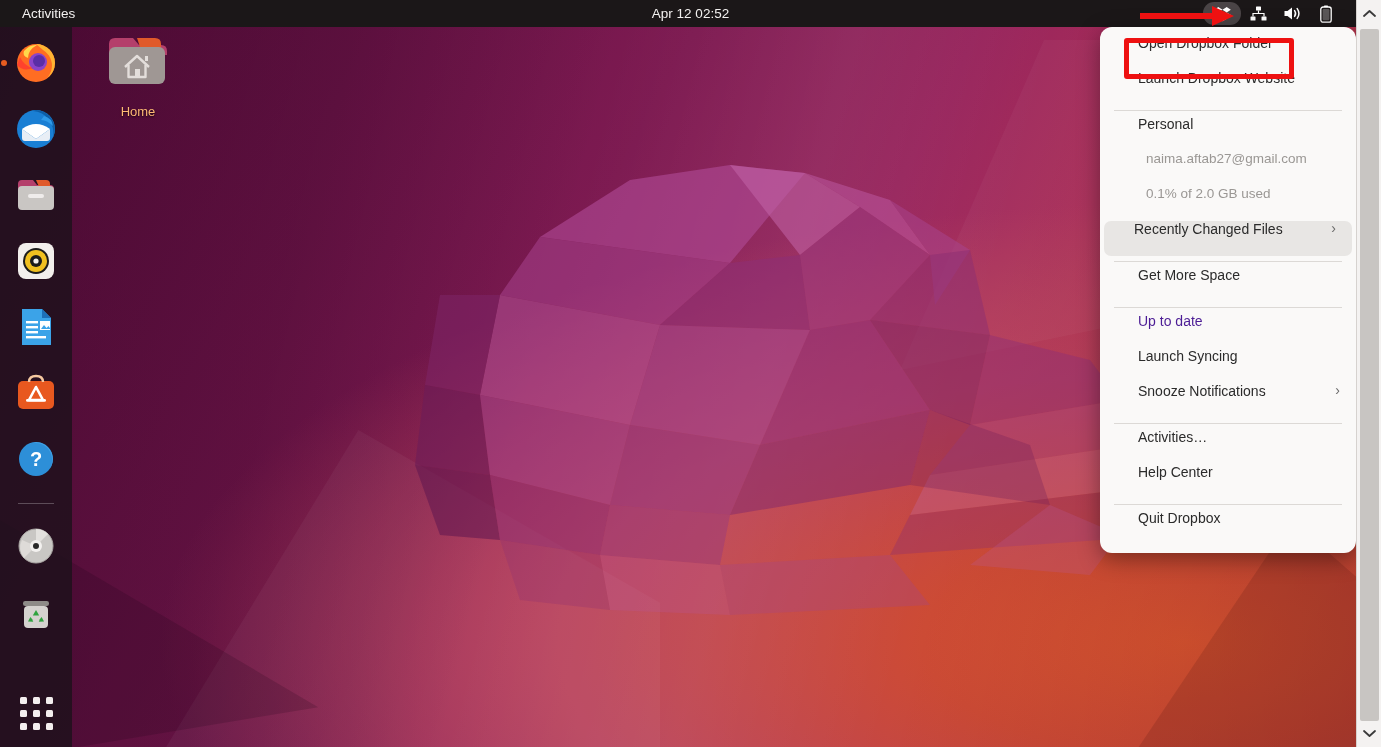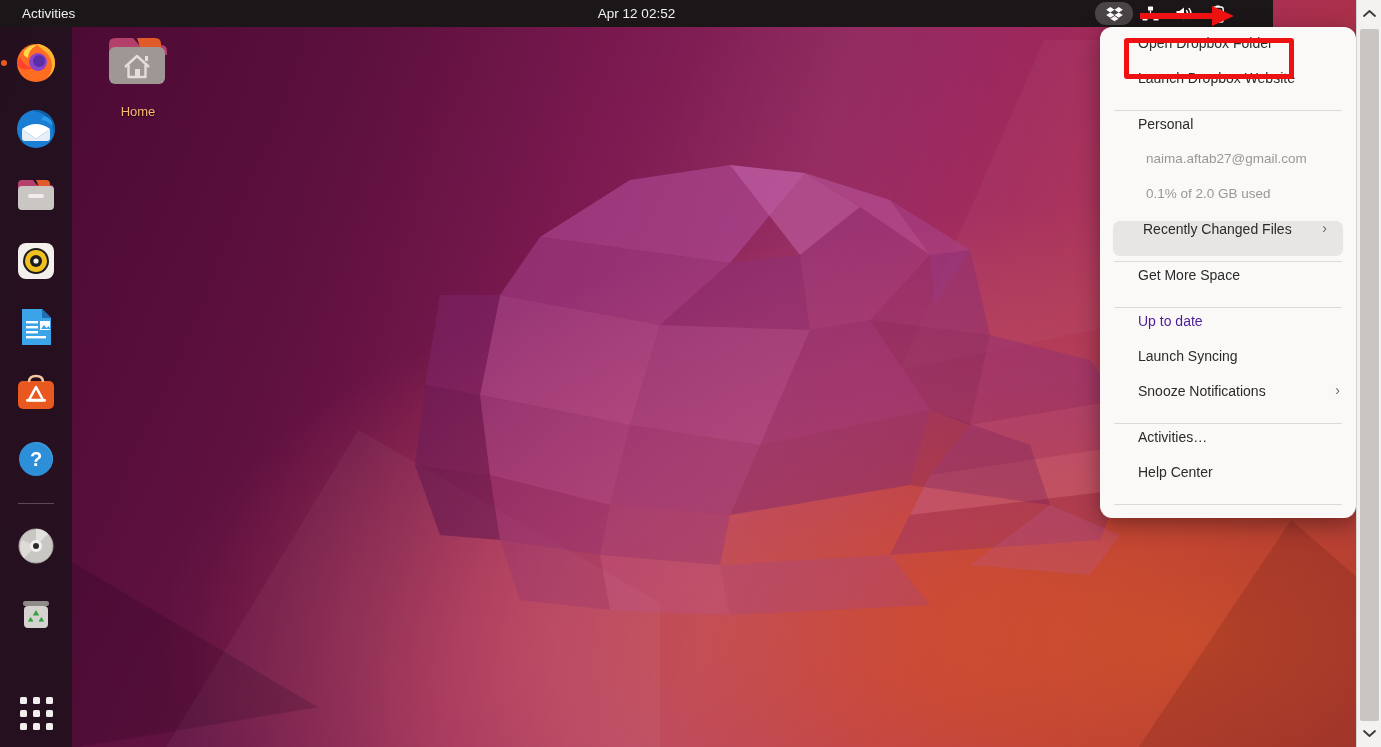--- a/index.html
+++ b/index.html
@@ -35,21 +35,21 @@
   .wp-f4 { left: 900px; top: 40px; width: 480px; height: 330px;
            background: rgba(255,255,255,0.035);
            clip-path: polygon(30% 0%, 100% 0%, 100% 70%, 0% 100%); }
 
   
   .jelly { position: absolute; left: 330px; top: 145px; width: 800px; height: 470px; }
   .jelly svg { width: 100%; height: 100%; display: block; }
 
   
   .topbar {
-    position: absolute; left: 0; top: 0; width: 1273px; height: 27px;
+    position: absolute; left: 0; top: 0; width: 1381px; height: 27px;
     background: #1b1718; color: #ffffff;
     display: flex; align-items: center; z-index: 40;
   }
   .activities {
     font-size: 13.5px; color: #f2f0ef; padding: 0 10px; margin-left: 12px;
     height: 21px; line-height: 21px; border-radius: 5px; cursor: pointer;
   }
   .clock {
     position: absolute; left: 0; right: 0; margin: 0 auto; width: 220px;
     text-align: center; font-size: 13.5px; color: #f2f0ef; cursor: pointer;
@@ -102,21 +102,21 @@
     position: absolute; left: 1100px; top: 27px; width: 256px;
     background: #faf9f8; border-radius: 12px;
     box-shadow: 0 6px 22px rgba(0,0,0,0.38);
     padding: 6px 0 8px 0; z-index: 50;
     font-size: 14px; color: #2b2b2b;
   }
   .mi {
     height: 35px; display: flex; align-items: flex-start;
     padding: 0 16px 0 38px; cursor: pointer; position: relative;
   }
-  .mi.hl { background: #e8e6e4; border-radius: 7px; margin: 0 13px; padding-left: 30px; }
+  .mi.hl { background: #e8e6e4; border-radius: 7px; margin: 0 4px; padding-left: 30px; }
   .mi.dim { color: #4c1d95; cursor: default; }
   .mi.head { color: #2b2b2b; cursor: default; }
   .mi.sub { padding-left: 46px; color: #9a9794; cursor: default; font-size: 13.5px; }
   .mi .chev { margin-left: auto; color: #6a6a6a; font-size: 14px; line-height: 1; }
   .msep { height: 1px; background: #dcd9d6; margin: 5px 14px; }
   .menu-first { margin-top: 2px; }
 
   
   .annot-box {
     position: absolute; left: 1124px; top: 38px; width: 170px; height: 41px;
@@ -382,20 +382,23 @@
       <span class="chev">›</span>
     </div>
     <div class="msep"></div>
     <div class="mi">
       <span>Activities…</span>
     </div>
     <div class="mi">
       <span>Help Center</span>
     </div>
     <div class="msep"></div>
+    <div class="mi">
+      <span>Quit Dropbox</span>
+    </div>
   </div>
 
   <div class="annot-box"></div>
   <svg class="annot-arrow" viewBox="0 0 100 24">
     <path d="M0 11 h72 v-7 l22 10 l-22 10 v-7 H0z" fill="#ee1111"></path>
   </svg>
 
   <div class="scrollbar">
     <div class="sb-btn">
       <svg width="13" height="9" viewBox="0 0 13 9">

